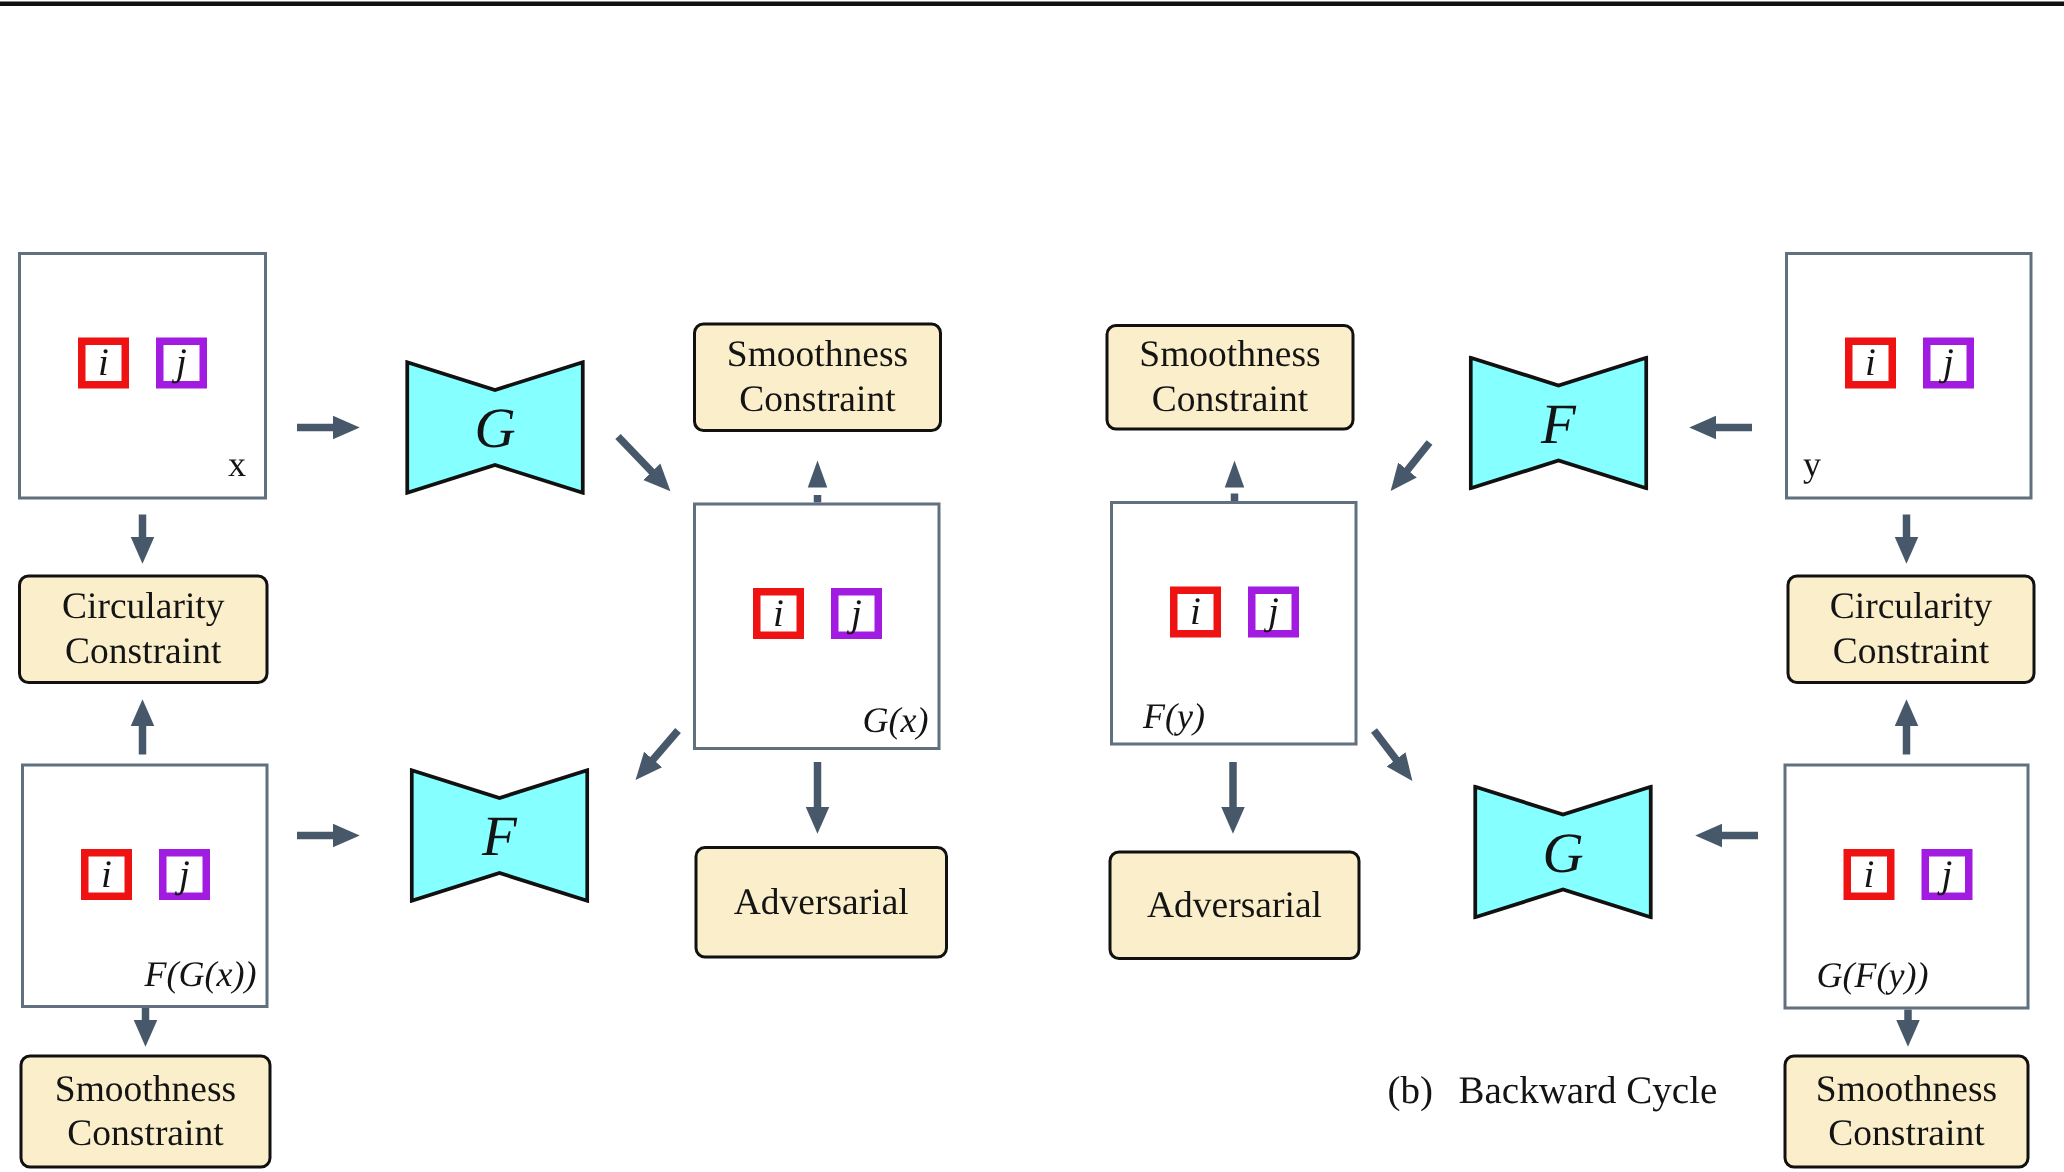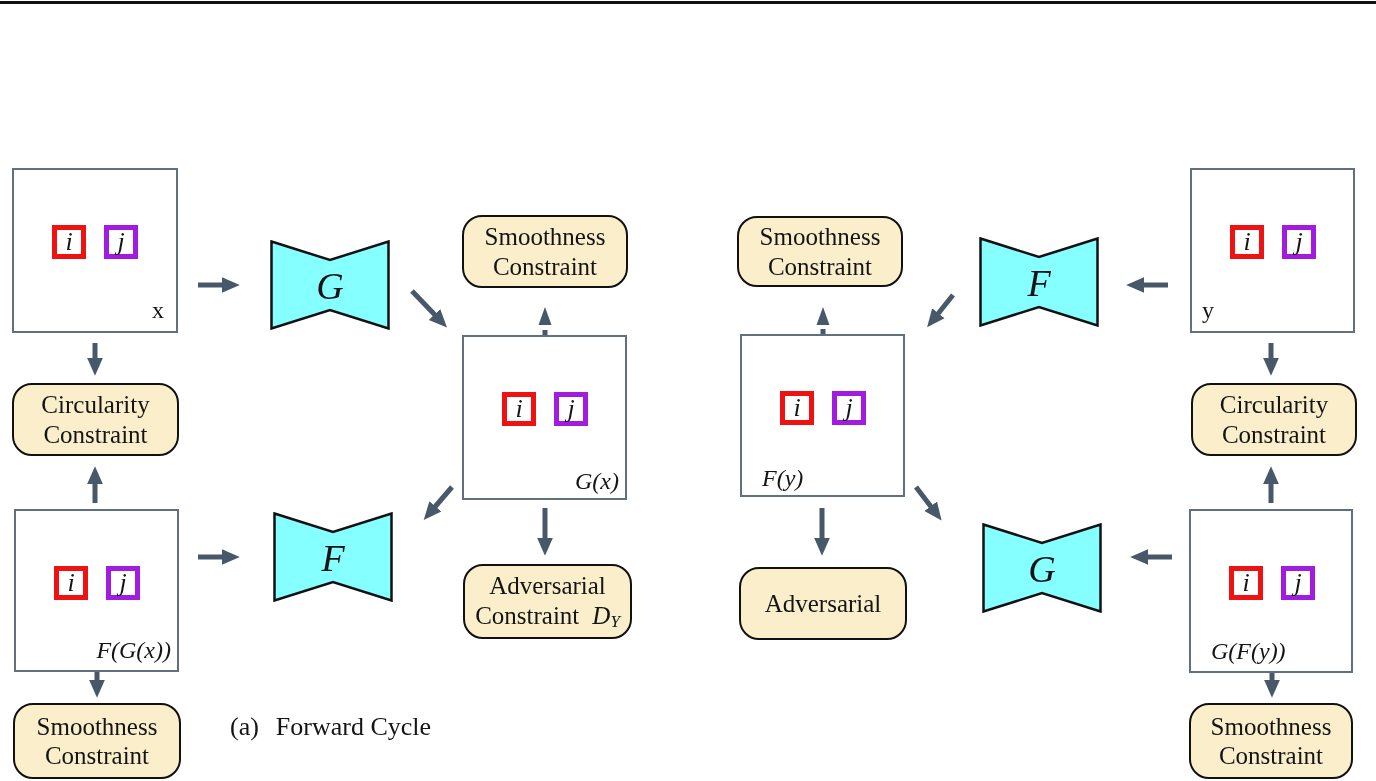--- a/index.html
+++ b/index.html
@@ -30,21 +30,21 @@
   .patch.red{border-color:var(--red);}
   .patch.purple{border-color:var(--purple);}
   .corner-label{position:absolute; font-size:24px; line-height:1;}
   .corner-label.fn{font-style:italic;}
   .br{right:6px; bottom:5px;}
   .bl{left:20px; bottom:5px;}
   .xy-br{right:12px; bottom:9px;}
   .xy-bl{left:10px; bottom:9px;}
   .constraint{
     position:absolute; box-sizing:border-box; background:var(--cream);
-    border:2.5px solid #111; border-radius:20px;
+    border:2.5px solid #111; border-radius:7px;
     display:flex; flex-direction:column; align-items:center; justify-content:center;
     font-size:25px; line-height:1.17; text-align:center;
   }
   .dsym{margin-left:13px; font-style:italic;}
   .dsym sub{font-size:17px; font-style:italic; vertical-align:-3px;}
   .bowtie{position:absolute;}
   .bowtie svg{display:block;}
   .bowtie .glabel{
     position:absolute; inset:0; display:flex; align-items:center; justify-content:center;
     font-style:italic; font-size:38px; padding-top:2px;
@@ -122,23 +122,20 @@
         <span>i</span>
       </div>
     <div class="patch purple" style="left:90px;top:55px">
         <span>j</span>
       </div>
     <div class="corner-label fn br">G(x)</div>
   </div>
 
   <div class="constraint" style="left:463px;top:564px;width:169px;height:75px">
     <span>Adversarial</span>
-    <span>
-      <span>Constraint</span><span class="dsym"><span>D</span><sub>Y</sub></span>
-    </span>
   </div>
 
   <div class="constraint" style="left:12px;top:383px;width:167px;height:73px">
     <span>Circularity</span>
     <span>Constraint</span>
   </div>
 
   <div class="img-box" style="left:14px;top:509px;width:165px;height:163px">
     <div class="patch red" style="left:38px;top:55px">
         <span>i</span>
@@ -154,23 +151,20 @@
       <polygon points="1.5,1.5 60,20 118.5,1.5 118.5,88.5 60,70 1.5,88.5" fill="var(--cyan)" stroke="#111" stroke-width="2.5"></polygon>
     </svg>
     <div class="glabel">F</div>
   </div>
 
   <div class="constraint" style="left:13px;top:703px;width:168px;height:76px">
     <span>Smoothness</span>
     <span>Constraint</span>
   </div>
 
-  <div class="caption" style="left:230px;top:712px">
-    <span class="idx">(a)</span><span>Forward Cycle</span>
-  </div>
 
   <div class="constraint" style="left:737px;top:216px;width:166px;height:71px">
     <span>Smoothness</span>
     <span>Constraint</span>
   </div>
 
   <div class="bowtie" style="left:979px;top:237px">
     <svg width="120" height="90" viewBox="0 0 120 90">
       <polygon points="1.5,1.5 60,20 118.5,1.5 118.5,88.5 60,70 1.5,88.5" fill="var(--cyan)" stroke="#111" stroke-width="2.5"></polygon>
     </svg>
@@ -221,14 +215,17 @@
         <span>j</span>
       </div>
     <div class="corner-label fn bl" style="bottom:8px">G(F(y))</div>
   </div>
 
   <div class="constraint" style="left:1189px;top:703px;width:164px;height:76px">
     <span>Smoothness</span>
     <span>Constraint</span>
   </div>
 
+  <div class="caption" style="left:925px;top:712px">
+    <span class="idx">(b)</span><span>Backward Cycle</span>
+  </div>
 
 </div>
 
 </body></html>

